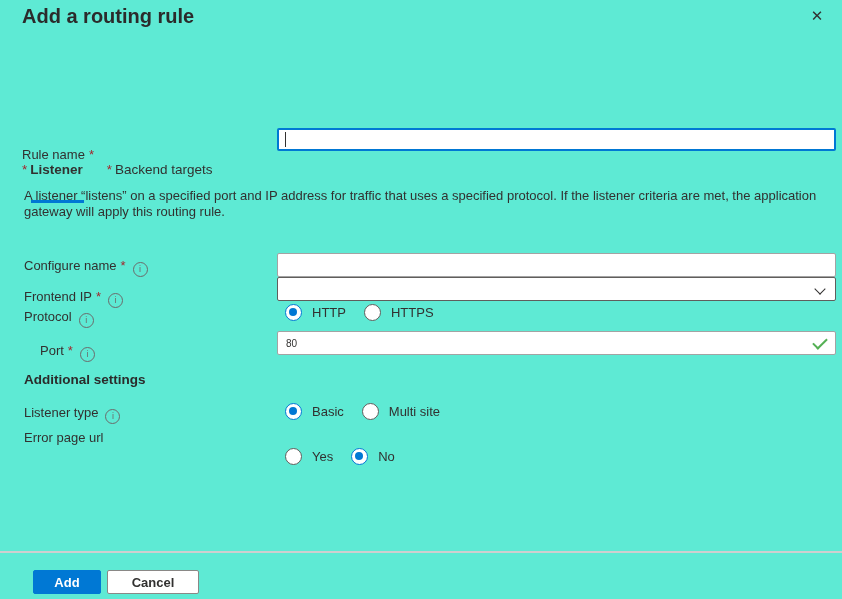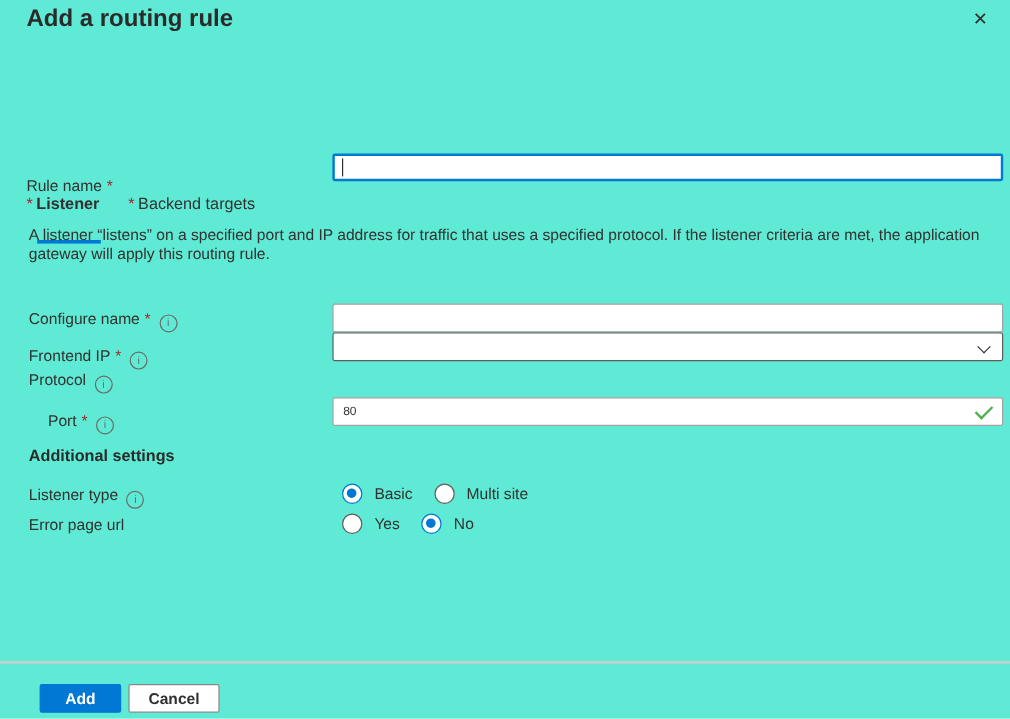--- a/index.html
+++ b/index.html
@@ -58,21 +58,21 @@
   .radio-option.selected .radio-circle::after { content:''; position:absolute; left:3px; top:3px; width:8px; height:8px;
                   border-radius:50%; background:#0078d4; }
 
   .section-header { position:absolute; left:24px; top:372px; font-size:13.5px; font-weight:700; color:#2b2b2b; }
 
   .divider { position:absolute; left:0; top:551px; width:842px; height:2px; background:#cfcfcf; }
 
   .btn { position:absolute; top:570px; height:24px; border-radius:2px; font-family:inherit; font-size:13px;
          font-weight:700; cursor:pointer; }
   .btn-add { left:33px; width:68px; background:#0078d4; color:#fff; border:1px solid #0078d4; }
-  .btn-cancel { left:107px; width:76px; background:#fff; color:#323130; border:1px solid #8a8886; }
+  .btn-cancel { left:107px; width:92px; background:#fff; color:#323130; border:1px solid #8a8886; }
 </style>
 </head>
 <body>
 
 <div class="dialog">
 
   <div class="title">Add a routing rule</div>
   <button class="close-btn">
     <span>✕</span>
   </button>
@@ -106,20 +106,30 @@
   <div class="field-label" style="left:24px; top:289px;">
     <span>Frontend IP</span><span class="req">*</span><i class="info-icon">i</i>
   </div>
   <div class="select">
     <div class="chevron"></div>
   </div>
 
   <div class="field-label" style="left:24px; top:309px;">
     <span>Protocol</span><i class="info-icon">i</i>
   </div>
+  <div class="radio-row" style="top:304px;">
+    <div class="radio-option selected">
+      <span class="radio-circle"></span>
+      <span>HTTP</span>
+    </div>
+    <div class="radio-option">
+      <span class="radio-circle"></span>
+      <span>HTTPS</span>
+    </div>
+  </div>
 
   <div class="field-label" style="left:40px; top:343px;">
     <span>Port</span><span class="req">*</span><i class="info-icon">i</i>
   </div>
   <div class="port-wrap">
     <input type="text" class="txt" value="80" style="">
     <div class="check-icon"></div>
   </div>
 
   <div class="section-header">Additional settings</div>
@@ -134,21 +144,21 @@
     </div>
     <div class="radio-option">
       <span class="radio-circle"></span>
       <span>Multi site</span>
     </div>
   </div>
 
   <div class="field-label" style="left:24px; top:430px;">
     <span>Error page url</span>
   </div>
-  <div class="radio-row" style="top:428px;">
+  <div class="radio-row" style="top:448px;">
     <div class="radio-option">
       <span class="radio-circle"></span>
       <span>Yes</span>
     </div>
     <div class="radio-option selected">
       <span class="radio-circle"></span>
       <span>No</span>
     </div>
   </div>
 

